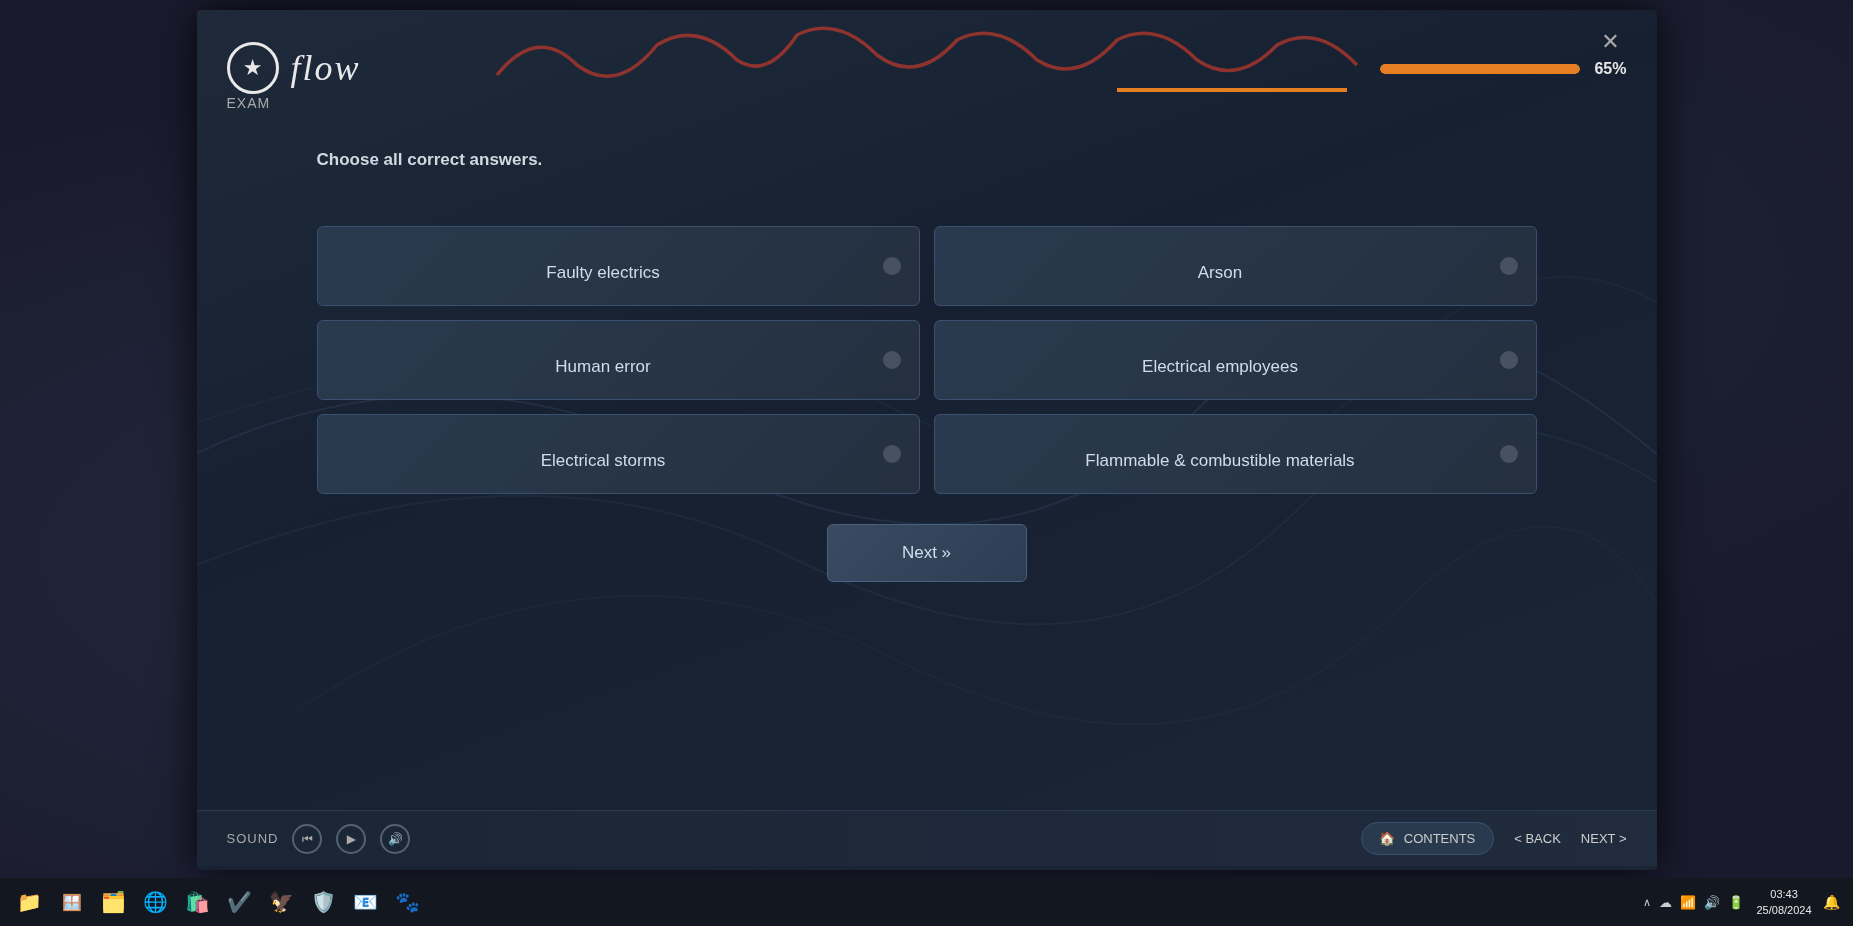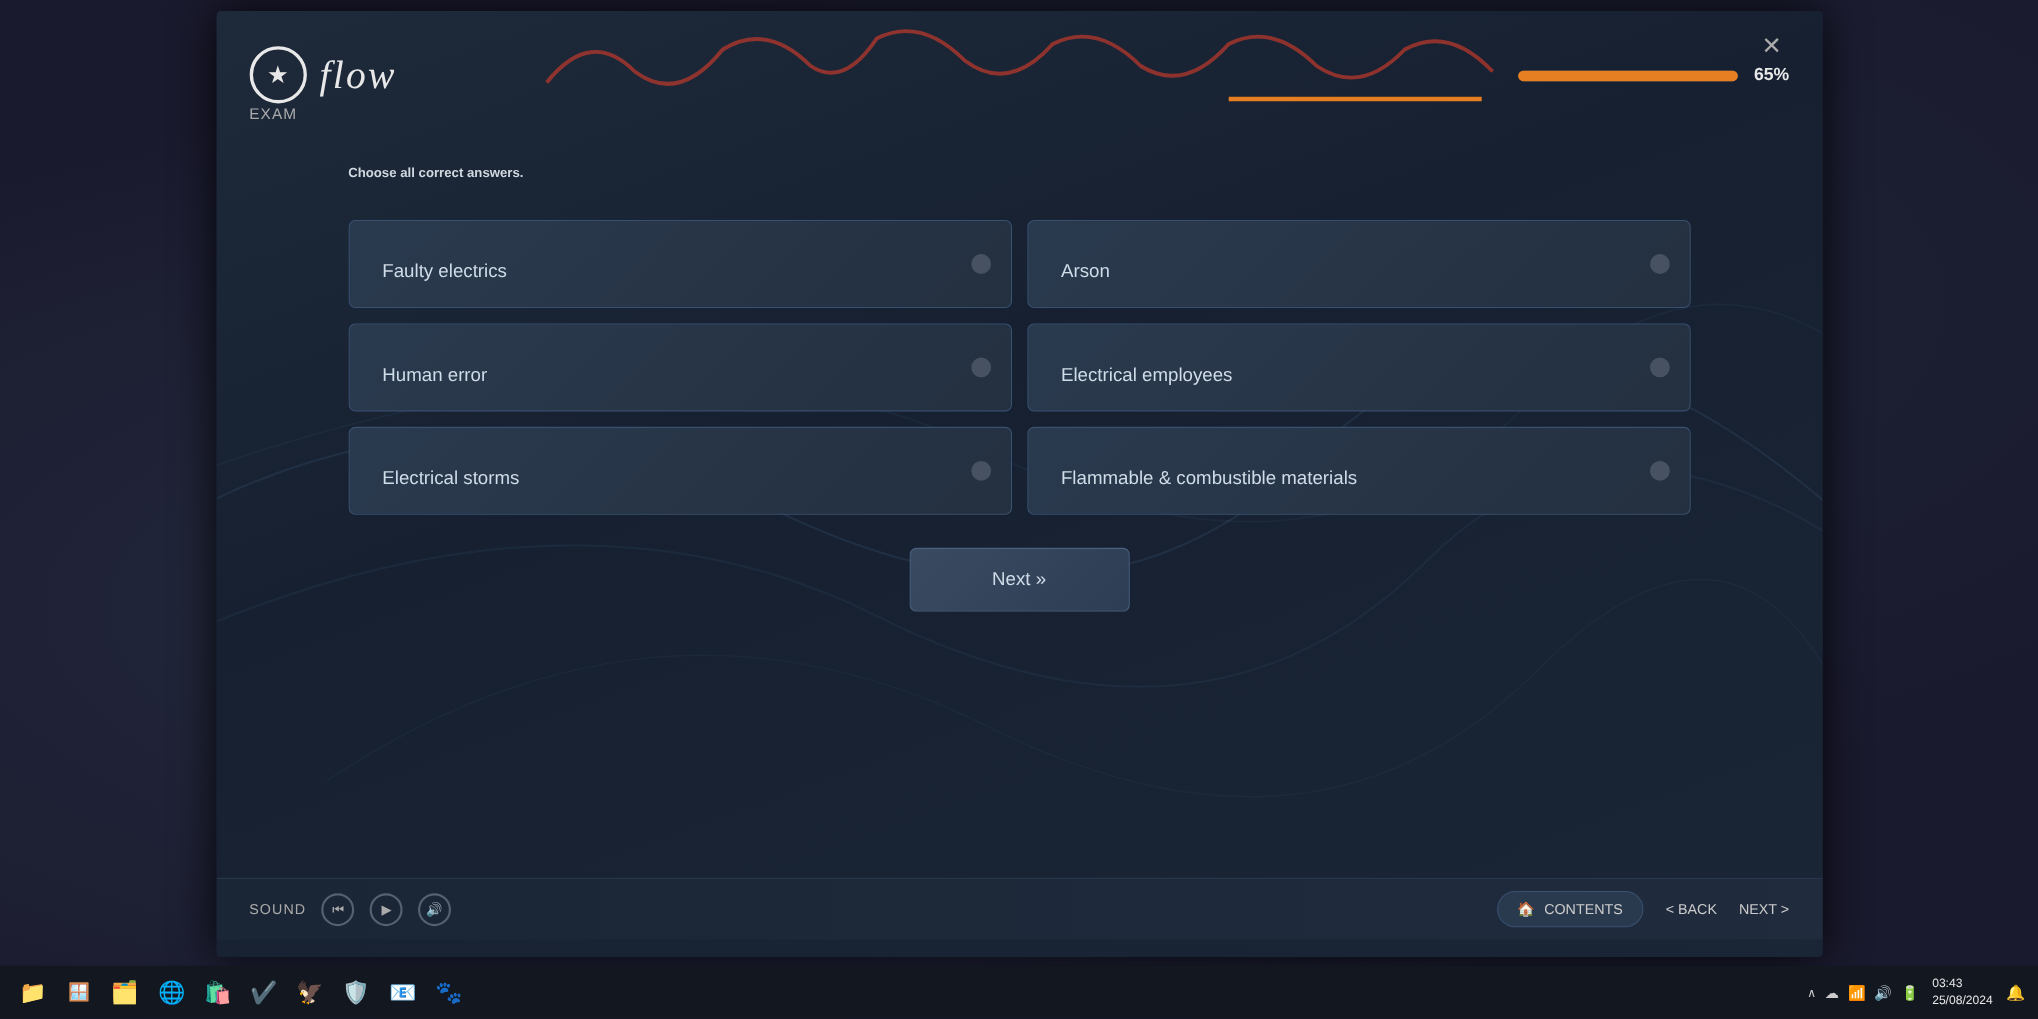--- a/index.html
+++ b/index.html
@@ -149,23 +149,23 @@
     }
 
     .question-text {
       color: #d0d8e0;
       font-size: 17px;
       margin-bottom: 10px;
     }
 
     .instruction-text {
       color: #d0d8e0;
-      font-size: 12px;
+      font-size: 17px;
       font-weight: bold;
-      margin-bottom: 36px;
+      margin-bottom: 56px;
     }
 
     
     .answers-grid {
       display: grid;
       grid-template-columns: 1fr 1fr;
       gap: 14px;
       margin-bottom: 30px;
     }
 
@@ -175,21 +175,21 @@
       border-radius: 6px;
       padding: 28px 60px 15px 30px;
       color: #d0dce8;
       font-size: 17px;
       text-align: center;
       cursor: pointer;
       position: relative;
       min-height: 80px;
       display: flex;
       align-items: center;
-      justify-content: flex-start;
+      justify-content: center;
       transition: background 0.2s;
     }
 
     .answer-indicator {
       position: absolute;
       right: 18px;
       top: 50%;
       transform: translateY(-50%);
       width: 18px;
       height: 18px;
@@ -213,21 +213,21 @@
       color: #d0dce8;
       font-size: 17px;
       cursor: pointer;
       min-width: 200px;
       text-align: center;
     }
 
     
     .bottom-nav {
       position: absolute;
-      bottom: 16px;
+      bottom: 4px;
       left: 0;
       right: 0;
       height: 56px;
       background: linear-gradient(90deg, #1a2535 0%, #202c3e 100%);
       display: flex;
       align-items: center;
       justify-content: space-between;
       padding: 0 30px;
       border-top: 1px solid #2a3a4e;
     }
@@ -360,21 +360,21 @@
 
     .taskbar-right {
       display: flex;
       align-items: center;
       gap: 12px;
     }
 
     .taskbar-time {
       color: #e8e8e8;
       font-size: 11px;
-      text-align: left;
+      text-align: center;
       line-height: 1.5;
     }
 
     .taskbar-sys-icons {
       display: flex;
       align-items: center;
       gap: 8px;
       color: #ccc;
     }
 

